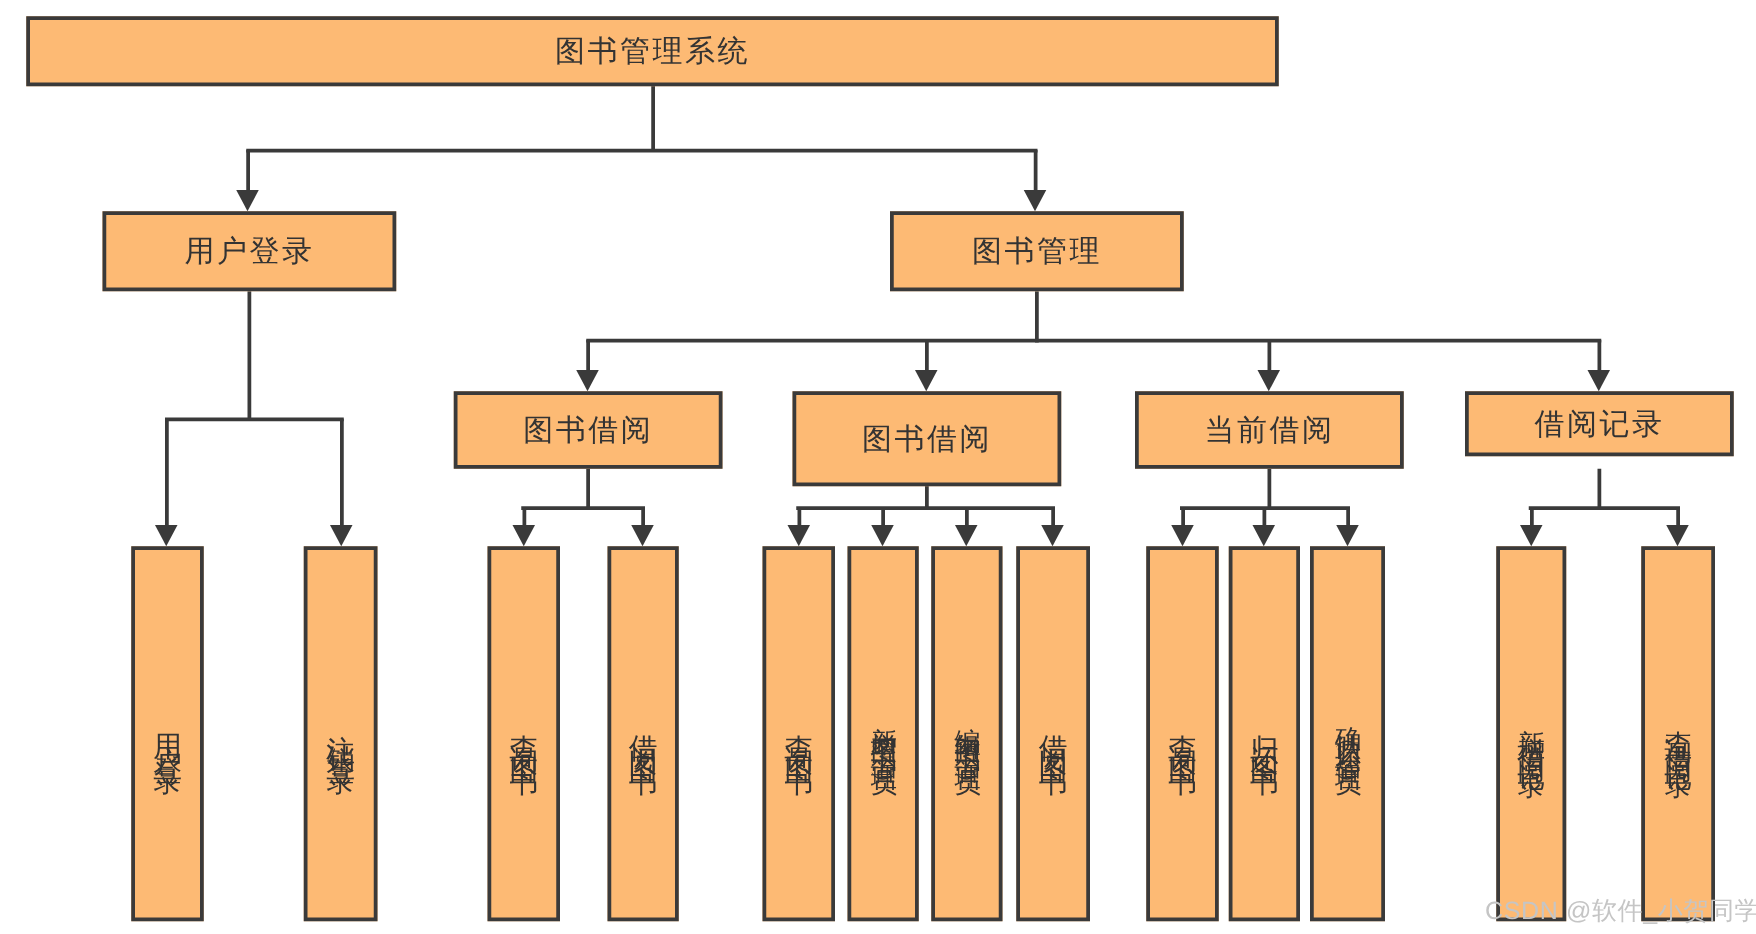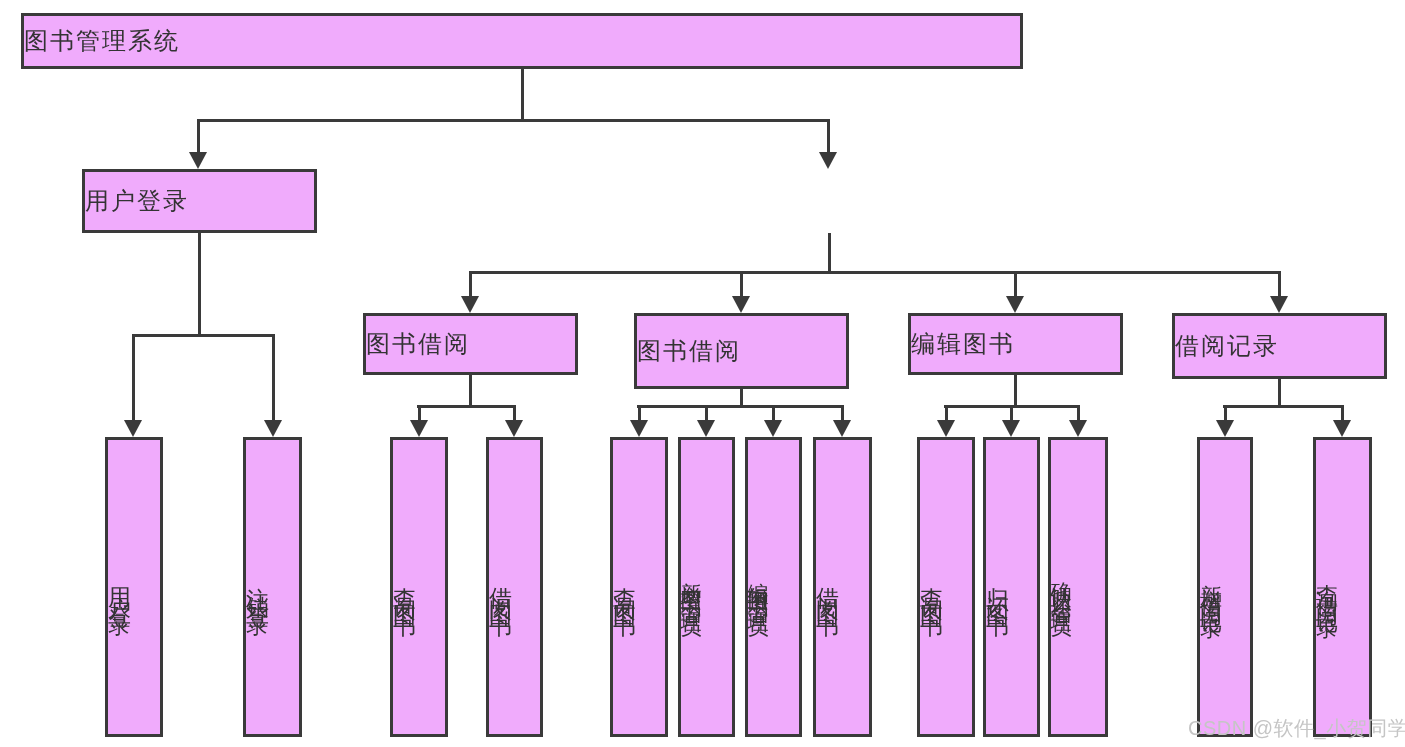--- a/index.html
+++ b/index.html
@@ -19,23 +19,24 @@
     position: absolute; width: 0; height: 0;
     border-left: 9px solid transparent;
     border-right: 9px solid transparent;
     border-top: 17px solid #3a3a3a;
   }
   
   .box {
     position: absolute;
     box-sizing: border-box;
     border: 3px solid #3a3a3a;
-    background: #f0abfc;
+    background: #fdba74;
     display: flex;
     align-items: center;
+    justify-content: center;
   }
   .box.h span {
     font-size: 24px;
     letter-spacing: 2px;
     color: #333333;
     white-space: nowrap;
   }
   .leaf span {
     writing-mode: vertical-rl;
     text-orientation: mixed;
@@ -117,31 +118,34 @@
       <div class="ar" style="left: 1333px; top: 420px;"></div>
     </div>
 
   <div class="box h" style="left:21px;top:13px;width:1002px;height:56px">
     <span>图书管理系统</span>
   </div>
 
   <div class="box h" style="left:82px;top:169px;width:235px;height:64px">
     <span>用户登录</span>
   </div>
+  <div class="box h" style="left:712px;top:169px;width:235px;height:64px">
+    <span>图书管理</span>
+  </div>
 
   <div class="box h" style="left:363px;top:313px;width:215px;height:62px">
     <span>图书借阅</span>
   </div>
   <div class="box h" style="left:634px;top:313px;width:215px;height:76px">
     <span>图书借阅</span>
   </div>
   <div class="box h" style="left:908px;top:313px;width:215px;height:62px">
-    <span>编辑图书</span>
+    <span>当前借阅</span>
   </div>
-  <div class="box h" style="left:1172px;top:313px;width:215px;height:66px">
+  <div class="box h" style="left:1172px;top:313px;width:215px;height:52px">
     <span>借阅记录</span>
   </div>
 
   <div class="box leaf" style="left:105px;top:437px;width:58px;height:300px">
     <span>用户登录</span>
   </div>
   <div class="box leaf" style="left:243px;top:437px;width:59px;height:300px">
     <span>注销登录</span>
   </div>
 

